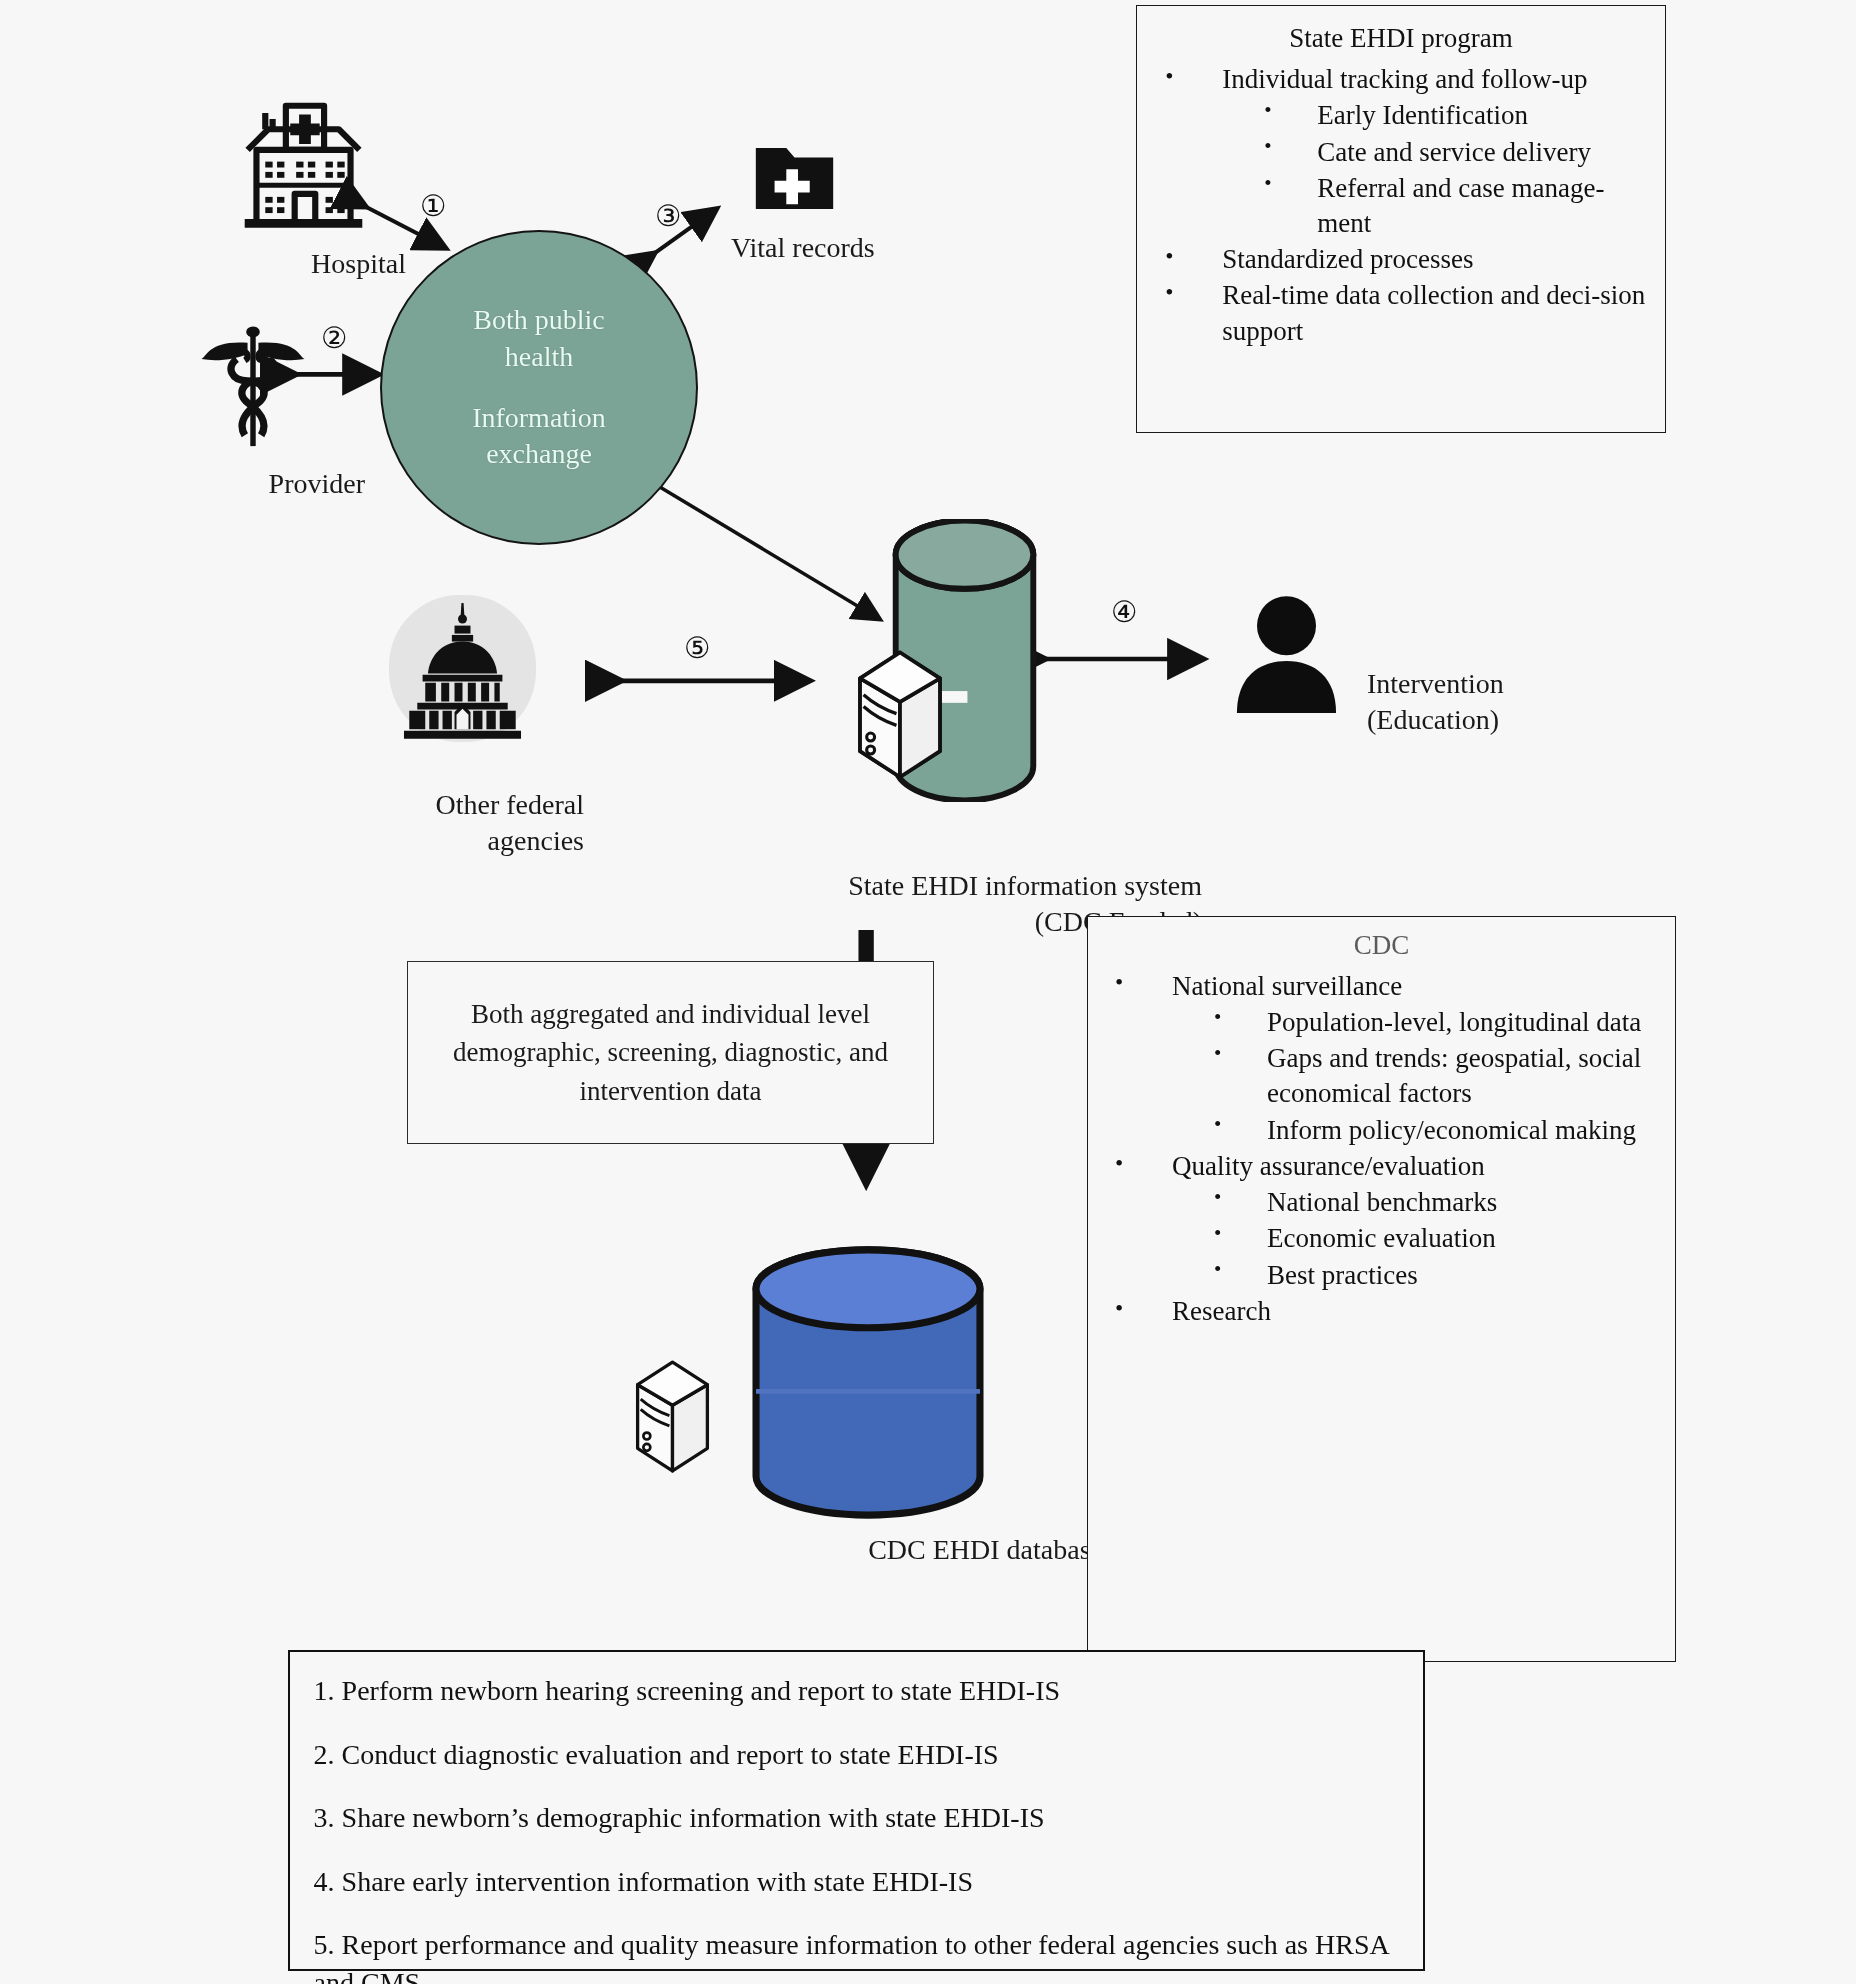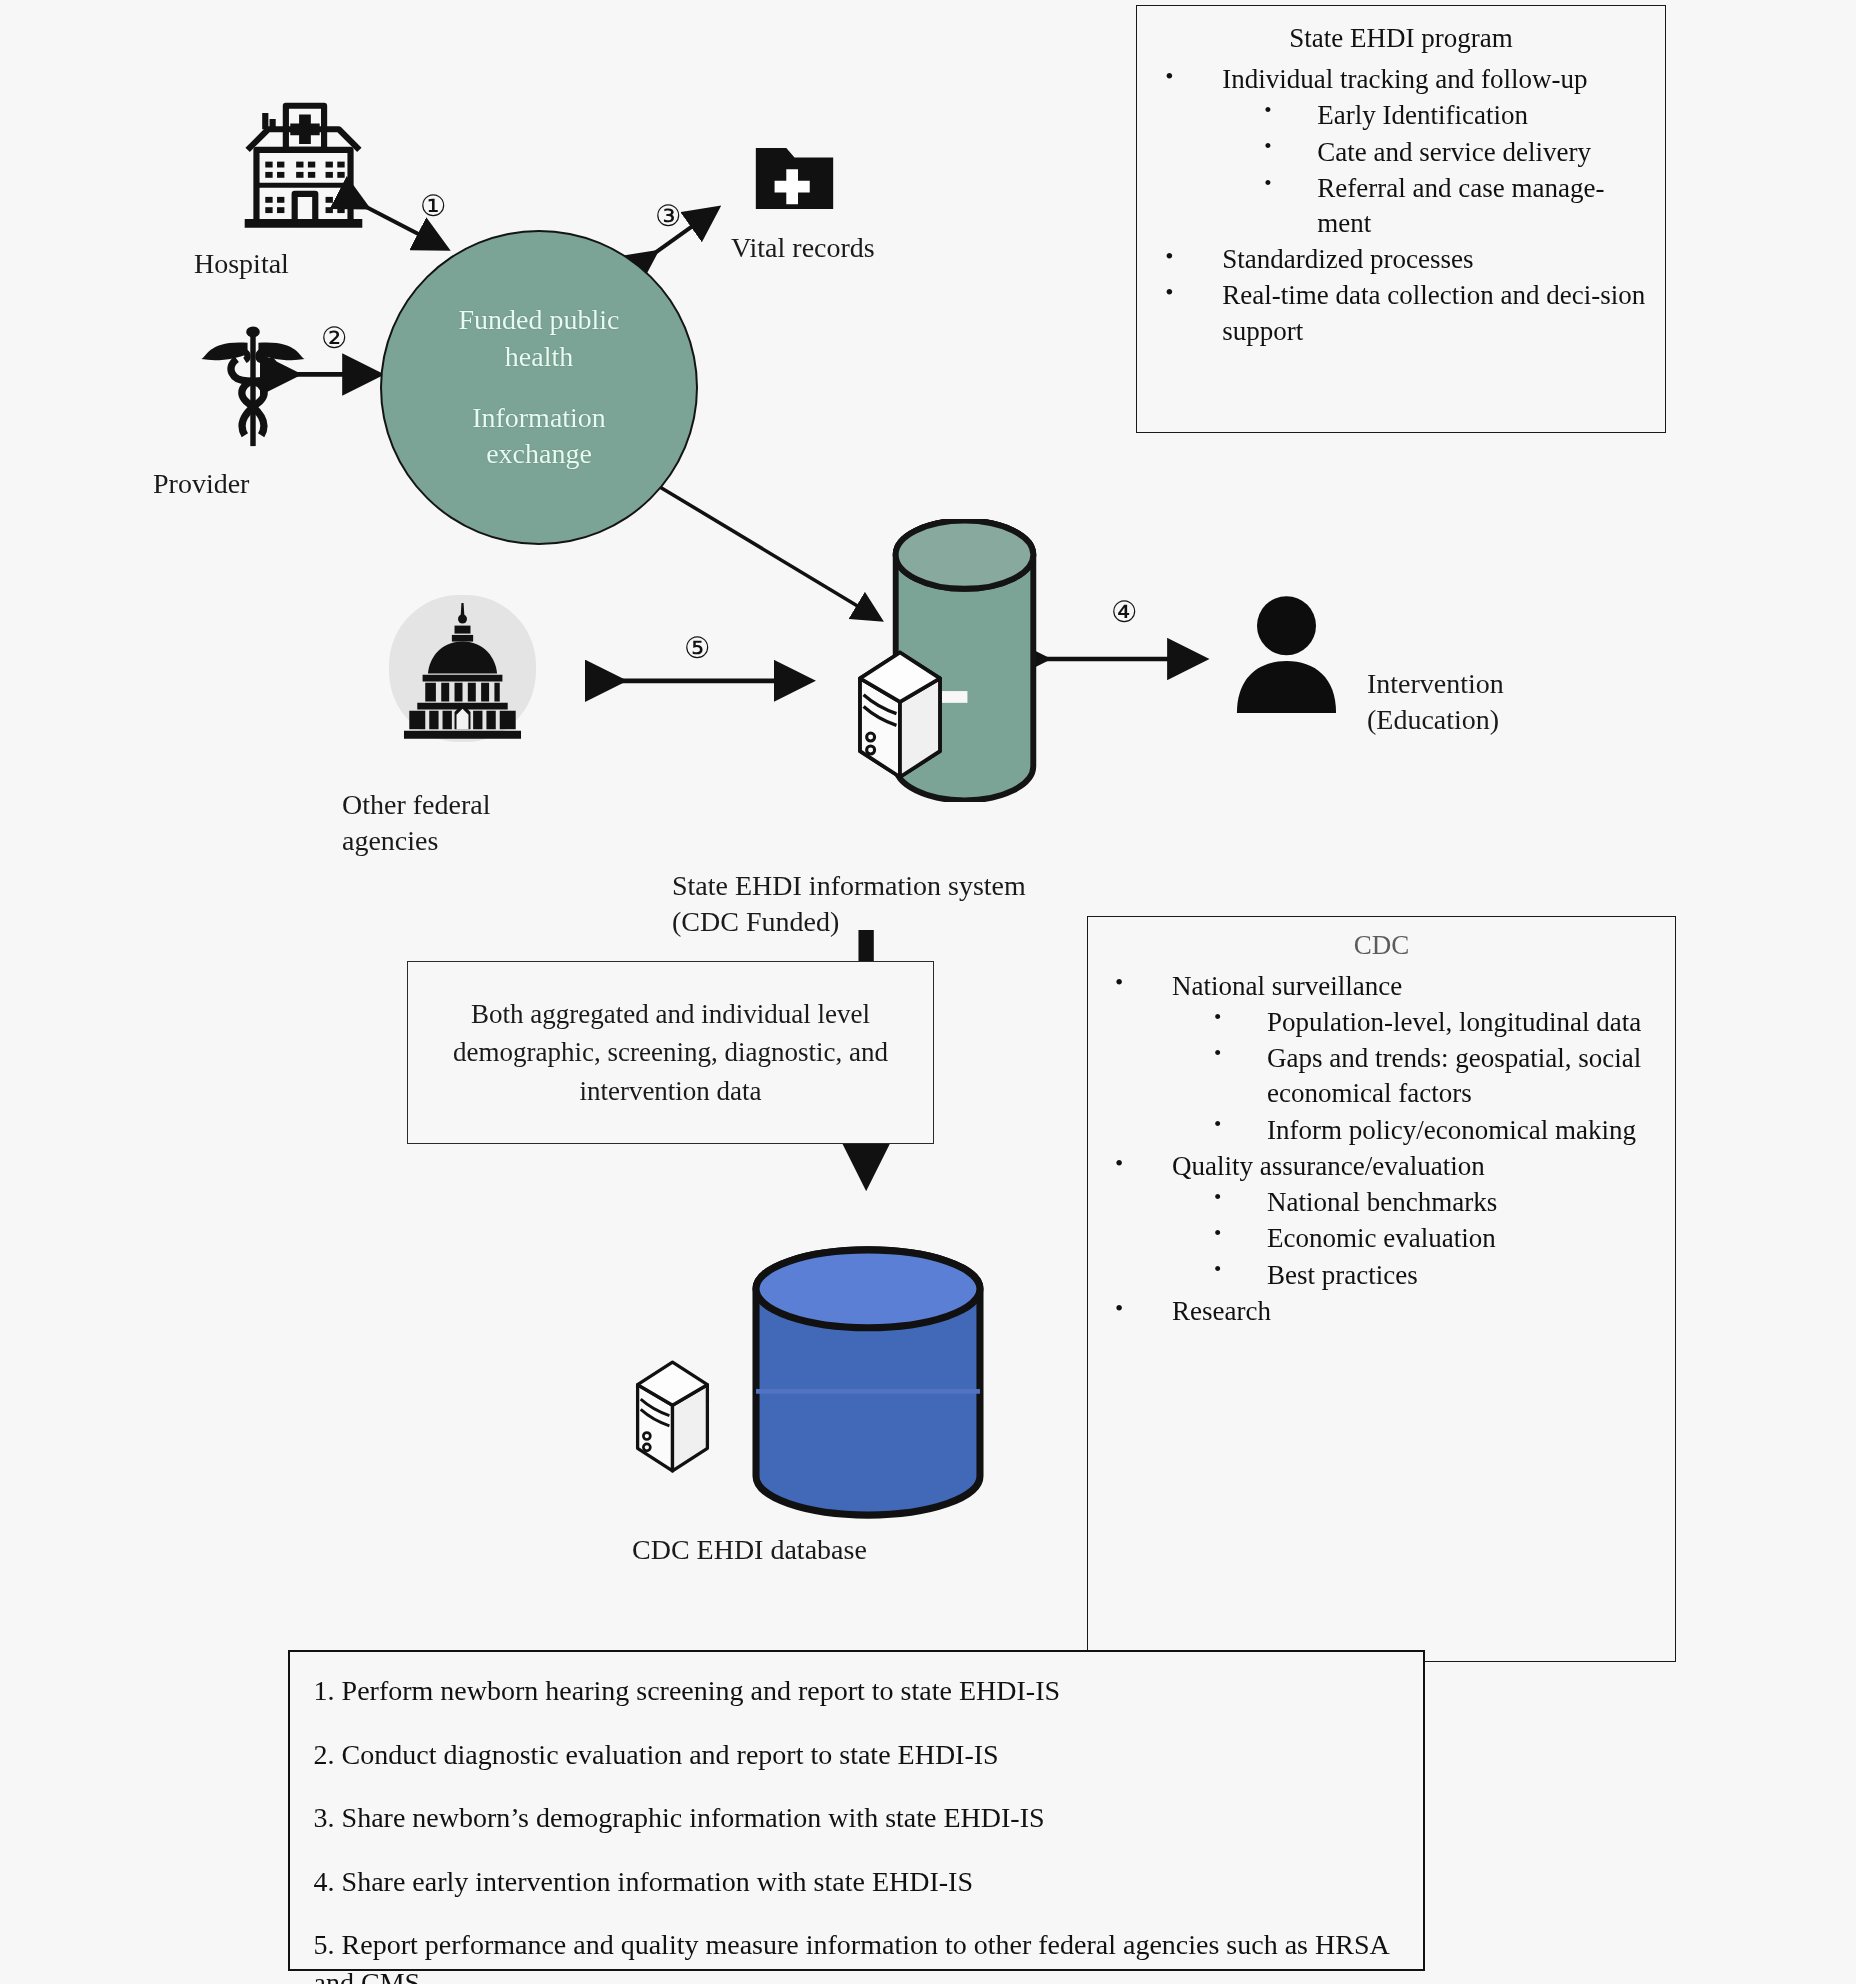--- a/index.html
+++ b/index.html
@@ -107,21 +107,21 @@
     text-shadow:0 0 1.2px rgba(0,0,0,.25);
   }
   .circle-node .gap{height:25px;}
   .cap-badge{
     position:absolute;
     background:#e4e4e4;
     border-radius:48%;
   }
   .cap-label,.node-label{
     position:absolute;
-    text-align:left;
+    text-align:right;
     font-size:28px;
     line-height:1.30;
   }
   .num{
     position:absolute;
     font-size:29.5px;
     line-height:1;
     color:#111;
   }
   svg.ov{position:absolute;left:0;top:0;overflow:visible;}
@@ -217,21 +217,21 @@
 
   <div class="abs" style="left:753px;top:141px;width:83px;height:75px;">
     <svg viewBox="0 0 70 64" width="83" height="75">
       <path d="M2 6 h26 l7 8 h33 v44 H2 z" fill="#111"></path>
       <path d="M28 24 h10 v10 h10 v10 h-10 v10 h-10 v-10 h-10 v-10 h10 z" fill="#fff"></path>
     </svg>
   </div>
   <div class="node-label lbl" style="left:731px;top:230px;width:236px;text-align:left;">Vital records</div>
 
   <div class="circle-node" style="left:380px;top:230px;width:318px;height:315px;">
-    <div>Funded public</div>
+    <div>Both public</div>
     <div>health</div>
     <div class="gap"></div>
     <div>Information</div>
     <div>exchange</div>
   </div>
 
   <div class="num" style="left:420px;top:192px;">①</div>
   <div class="num" style="left:321px;top:324px;">②</div>
   <div class="num" style="left:655px;top:202px;">③</div>
   <div class="num" style="left:1111px;top:598px;">④</div>

